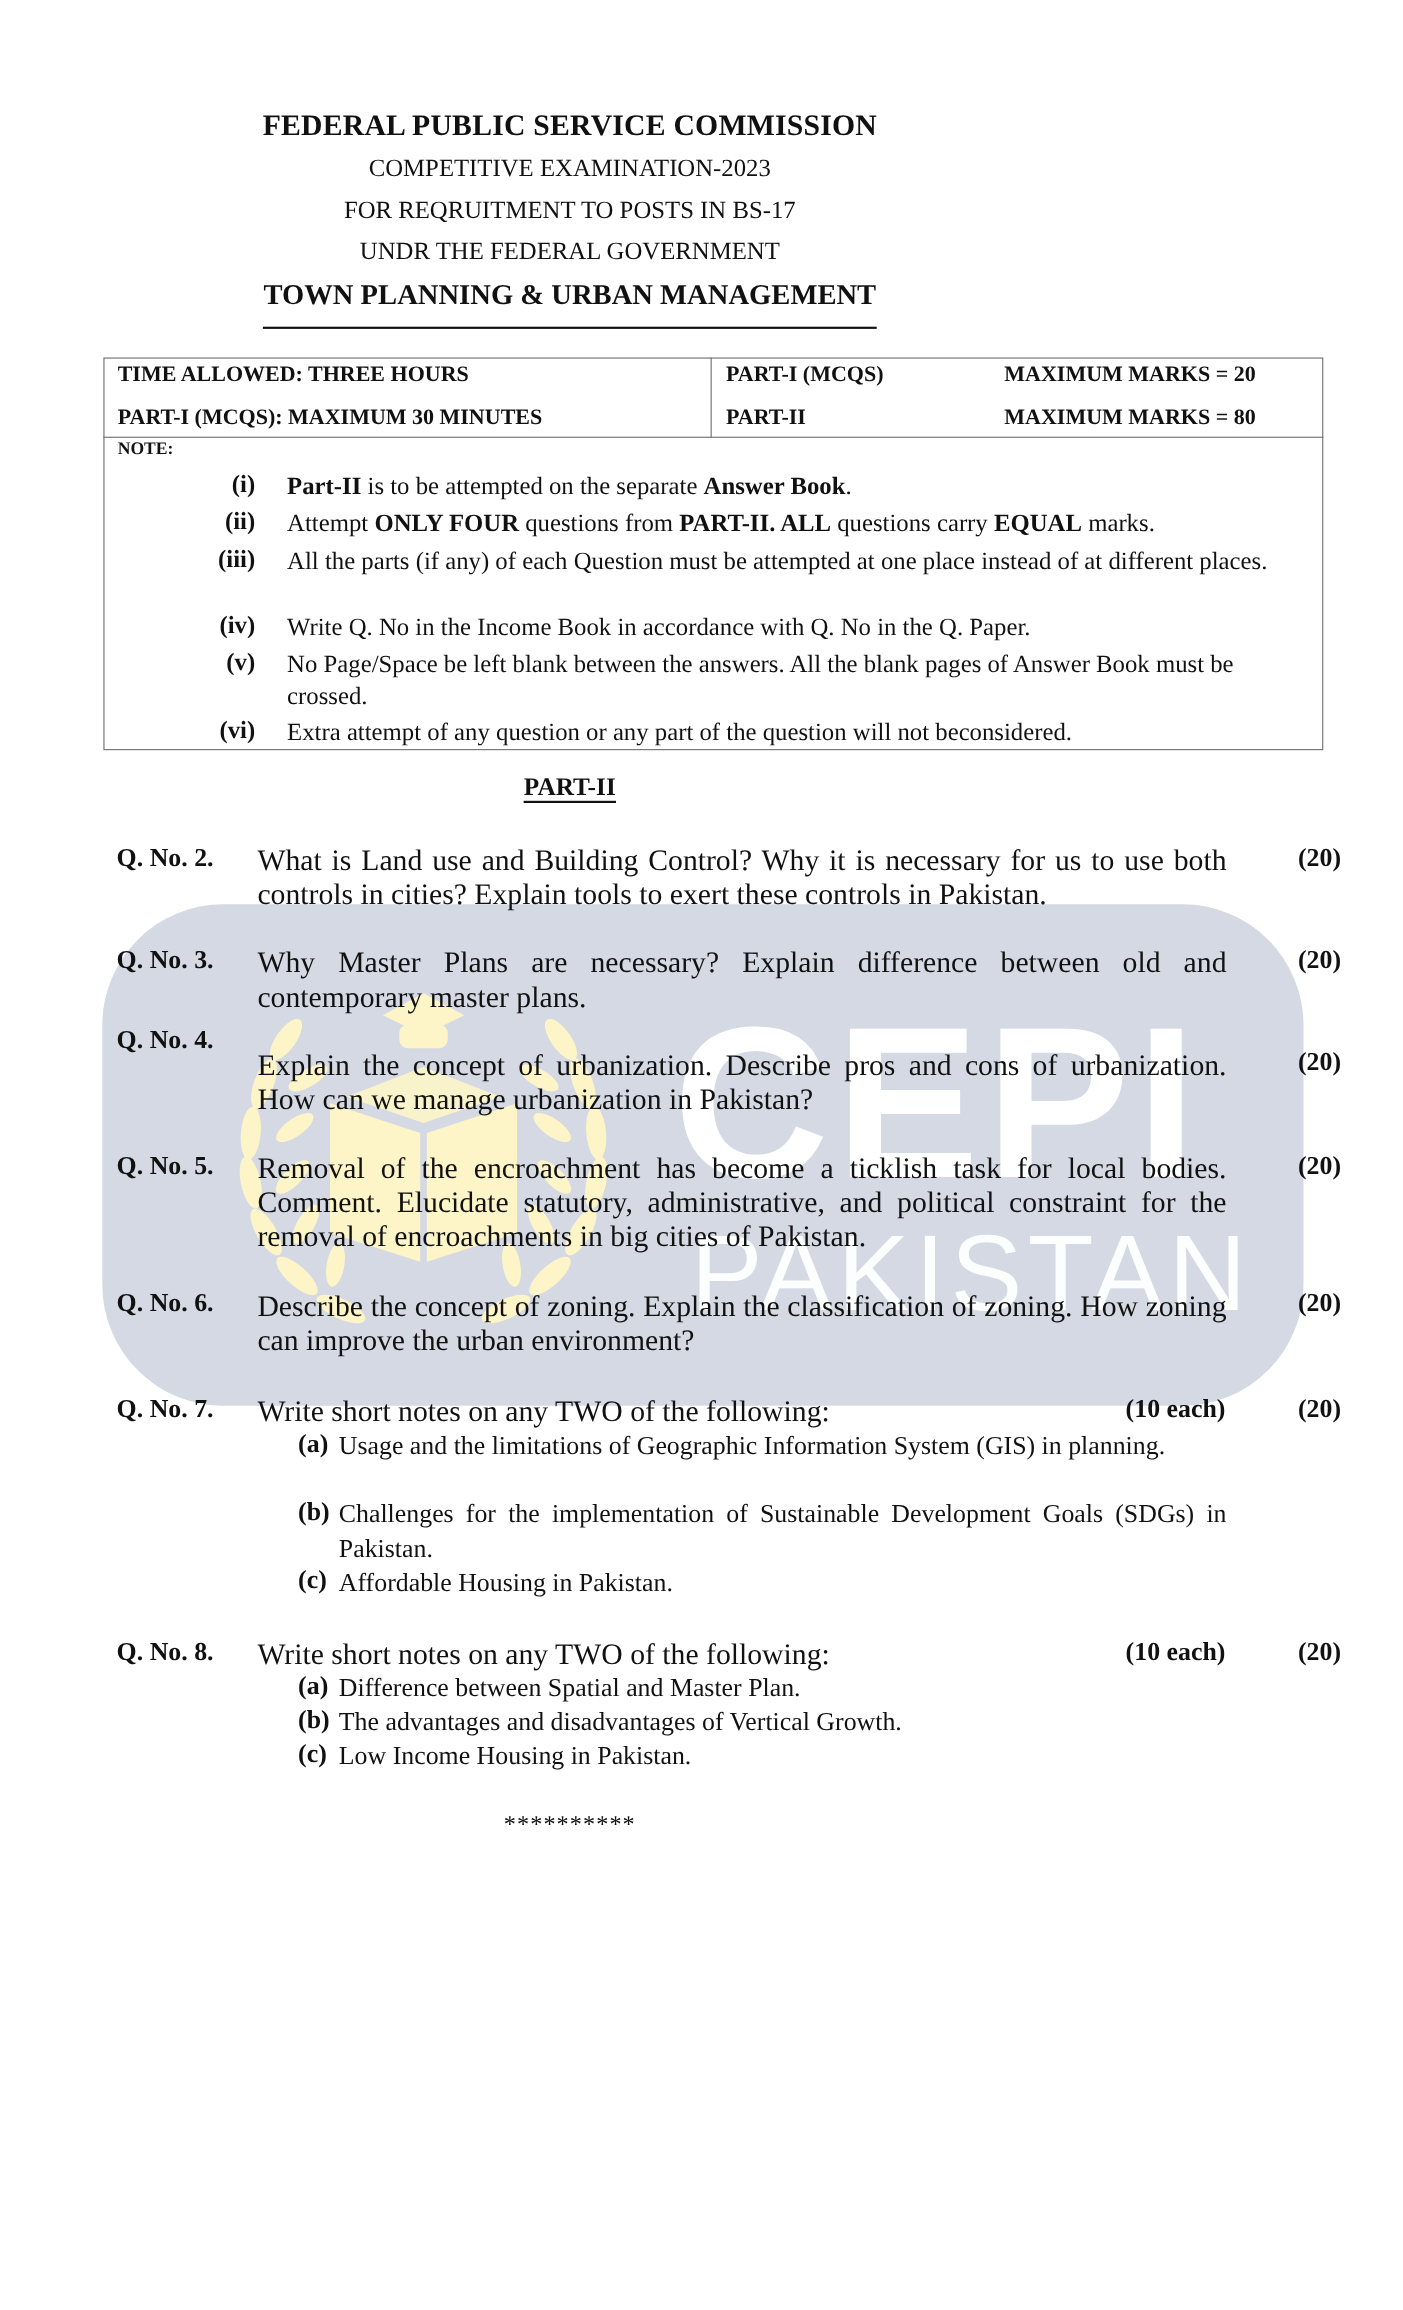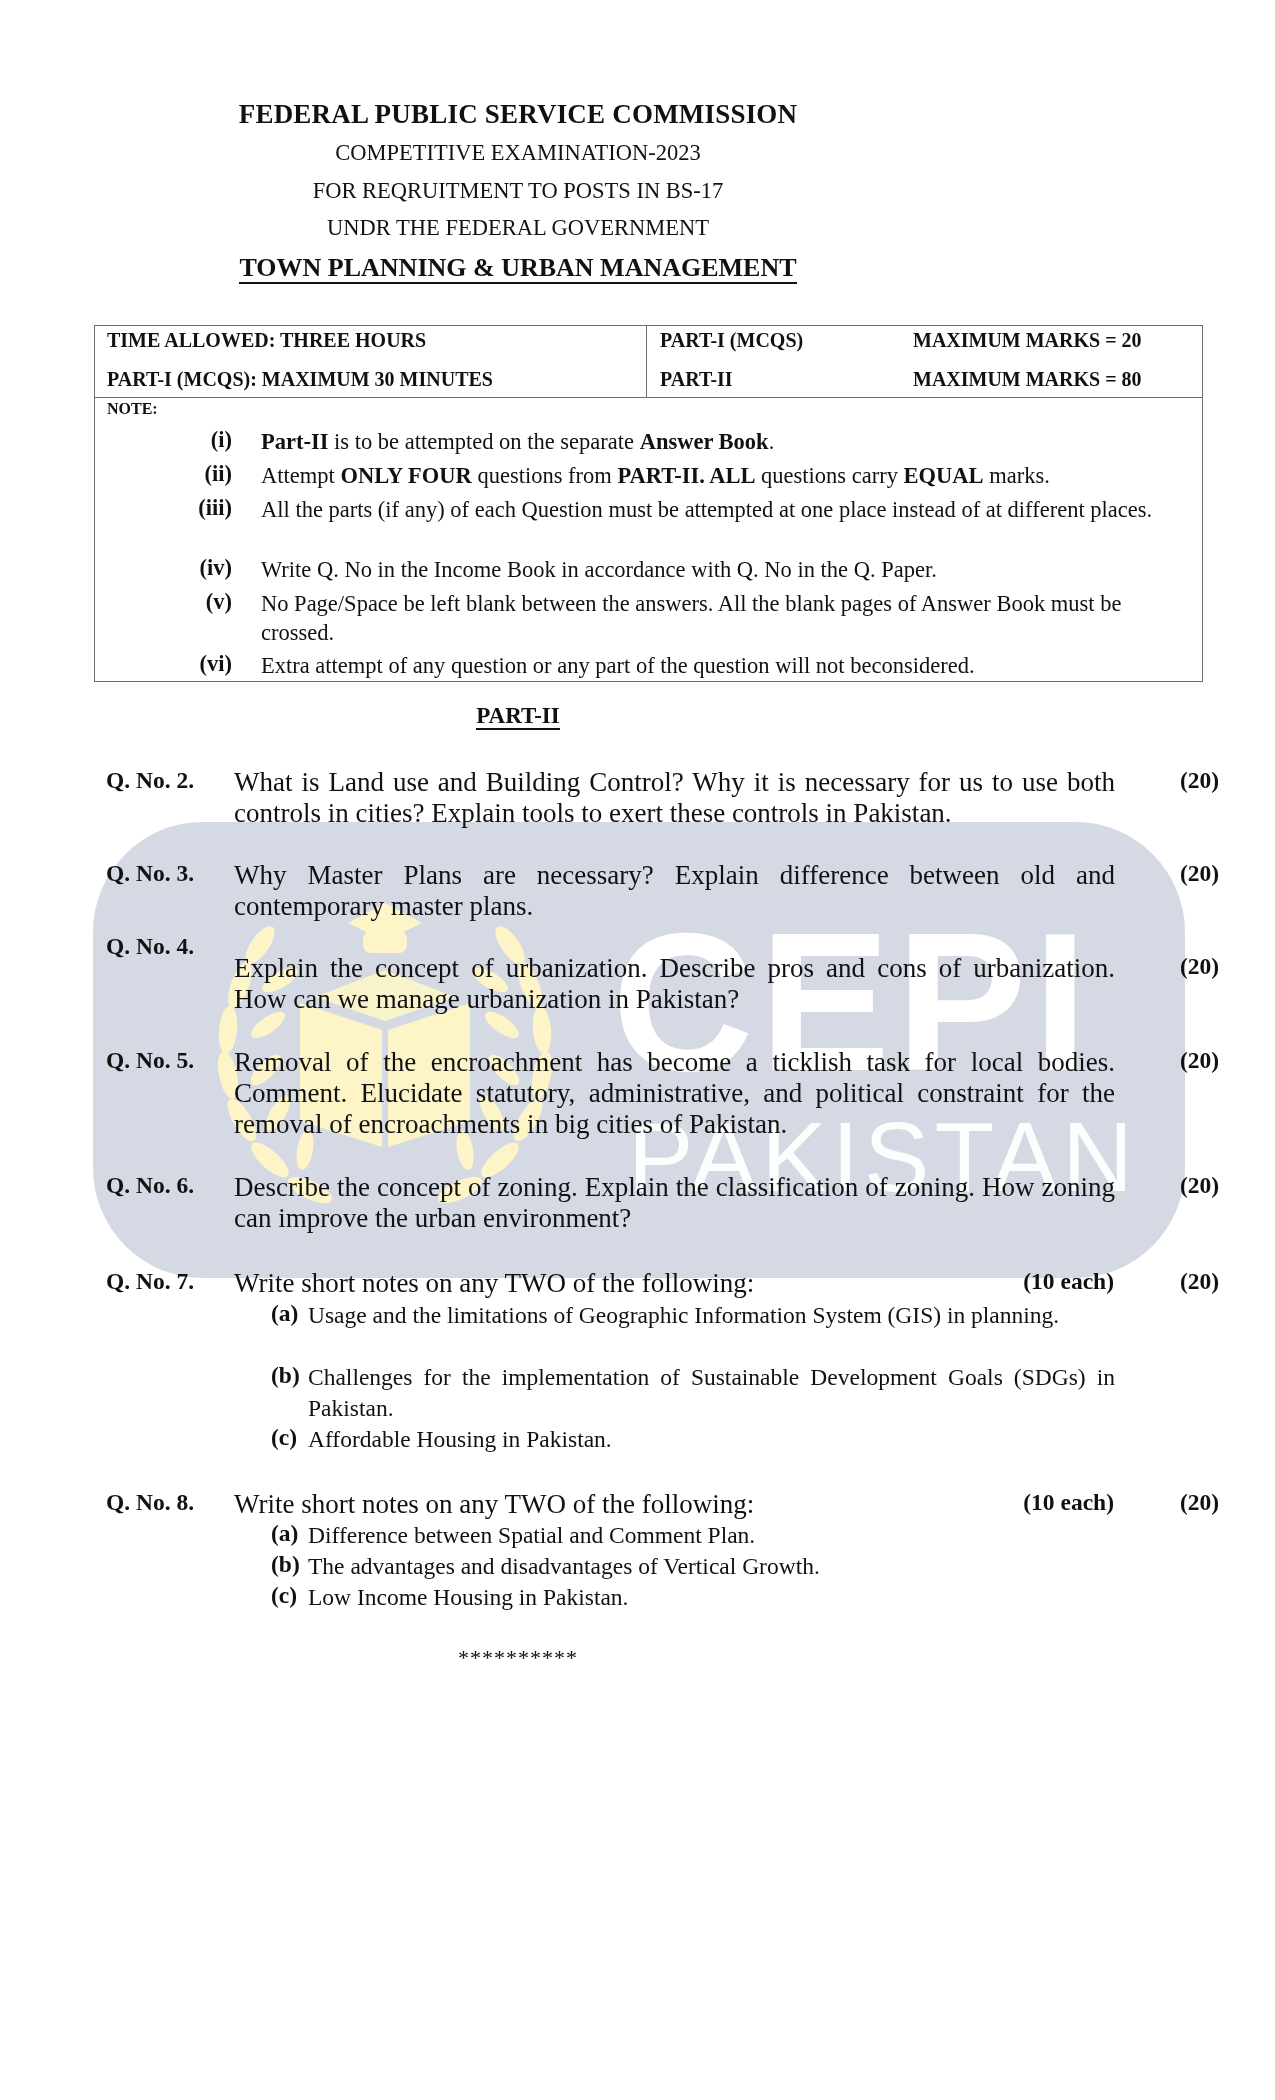--- a/index.html
+++ b/index.html
@@ -3,21 +3,21 @@
 <meta charset="utf-8">
 <style>
   html, body { margin:0; padding:0; background:#ffffff; }
   body { width:1275px; height:2100px; position:relative; overflow:hidden;
          font-family:"Liberation Serif", "DejaVu Serif", serif; color:#111; }
   .abs { position:absolute; }
   .center { left:0; width:1036px; text-align:center; }
   .h1 { top:99px; font-size:27px; font-weight:bold; letter-spacing:0.2px; }
   .h2 { font-size:22.5px; }
   .h3 { top:253px; font-size:26px; font-weight:bold; }
-  .h3 span { border-bottom:2.5px solid #111; padding-bottom:0px; }
+  .h3 span { border-bottom:2.5px solid #111; padding-bottom:15px; }
 
   
   .wm { left:93px; top:822px; width:1092px; height:456px; background:#d5d9e3;
         border-radius:110px; }
   .wm-logo { left:200px; top:885px; }
   .wm-cepi { left:612px; top:905px; font-family:"Liberation Sans", sans-serif;
              font-weight:bold; font-size:196px; color:#ffffff; letter-spacing:6px; line-height:1; }
   .wm-pak { left:628px; top:1108px; font-family:"Liberation Sans", sans-serif;
             font-weight:normal; font-size:98px; color:#ffffff; letter-spacing:5px; line-height:1;
             -webkit-text-stroke:0px; opacity:0.95; }
@@ -159,19 +159,19 @@
 <div class="abs sub-lab" style="top:1362px">(b)</div>
 <div class="abs sub-txt" style="top:1362px">Challenges for the implementation of Sustainable Development Goals (SDGs) in Pakistan.</div>
 <div class="abs sub-lab" style="top:1424px">(c)</div>
 <div class="abs sub-txt" style="top:1424px">Affordable Housing in Pakistan.</div>
 
 <div class="abs q-lab" style="top:1489px">Q. No. 8.</div>
 <div class="abs q-body" style="top:1489px; text-align:left">Write short notes on any TWO of the following:</div>
 <div class="abs q-each" style="top:1489px">(10 each)</div>
 <div class="abs q-marks" style="top:1489px">(20)</div>
 <div class="abs sub-lab" style="top:1520px">(a)</div>
-<div class="abs sub-txt" style="top:1520px">Difference between Spatial and Comment Plan.</div>
+<div class="abs sub-txt" style="top:1520px">Difference between Spatial and Master Plan.</div>
 <div class="abs sub-lab" style="top:1551px">(b)</div>
 <div class="abs sub-txt" style="top:1551px">The advantages and disadvantages of Vertical Growth.</div>
 <div class="abs sub-lab" style="top:1582px">(c)</div>
 <div class="abs sub-txt" style="top:1582px">Low Income Housing in Pakistan.</div>
 
 <div class="abs center stars">**********</div>
 
 </body></html>

